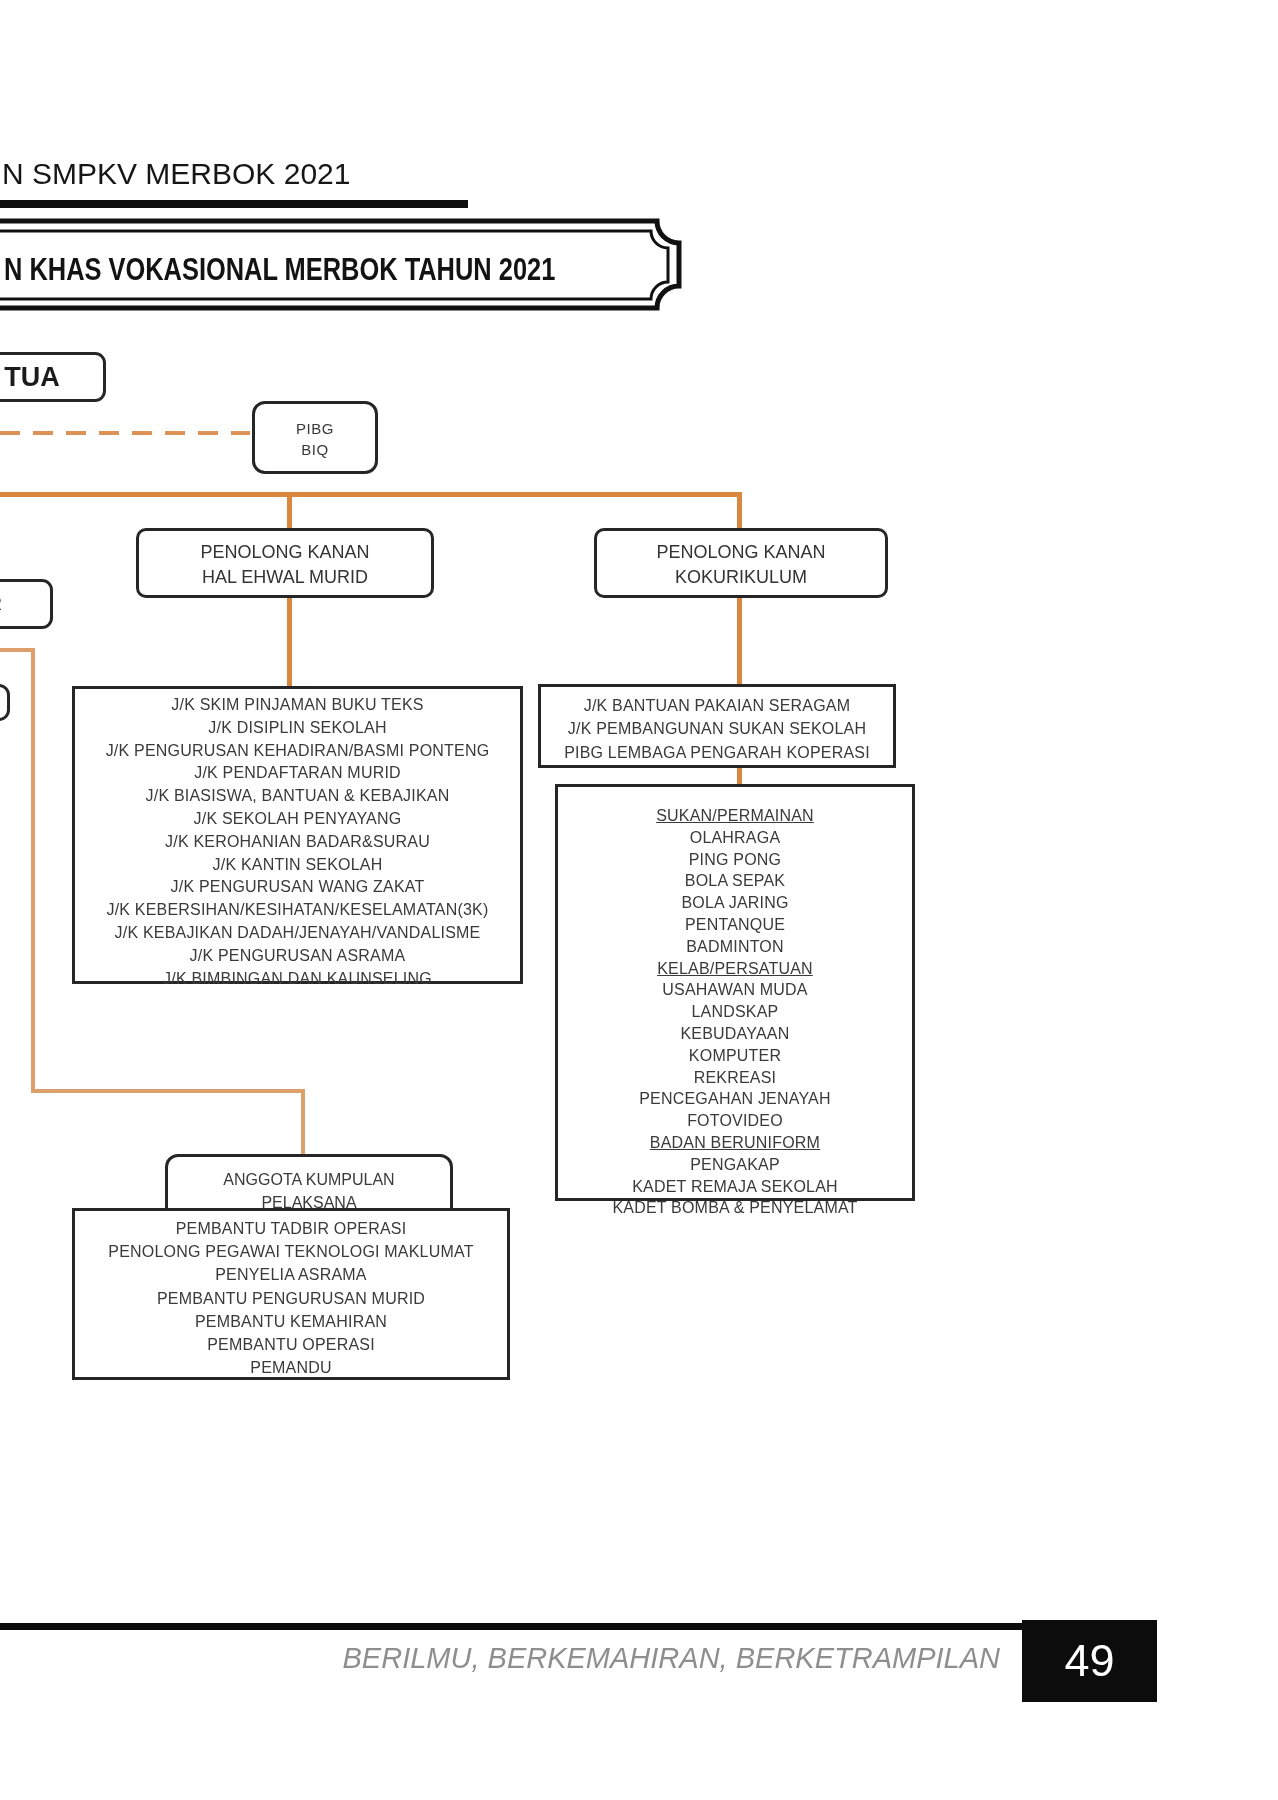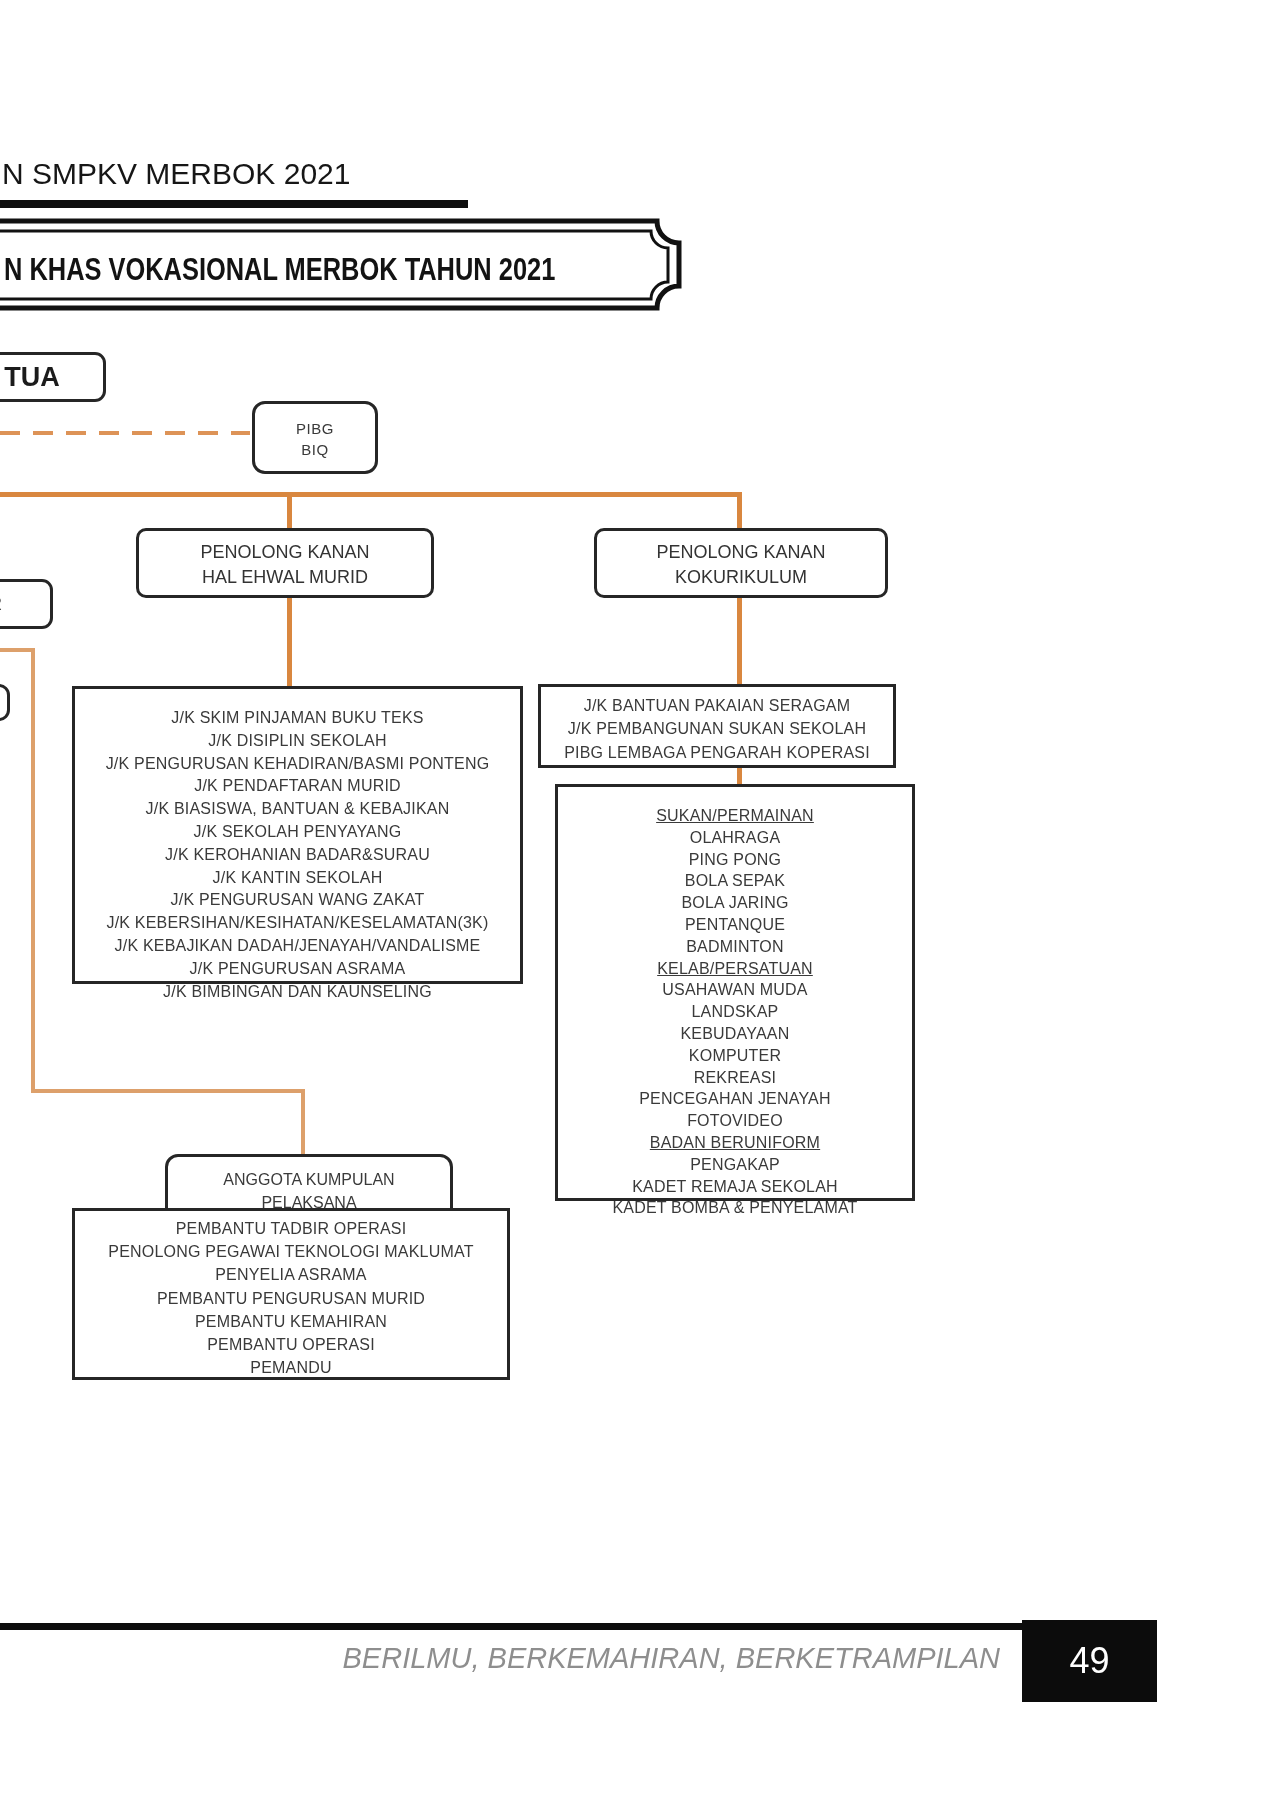--- a/index.html
+++ b/index.html
@@ -35,31 +35,31 @@
   .tua-box{left:-42px;top:321px;width:148px;height:50px;font-size:27px;font-weight:bold;
     color:#1b1b1b;line-height:44px;}
   .pibg-box{left:252px;top:370px;width:126px;height:73px;border-radius:13px;
     font-size:15px;line-height:21px;padding-top:14px;letter-spacing:0.5px;}
   .pk-box{font-size:18px;line-height:25px;padding-top:9px;color:#333333;border-radius:10px;}
   .pk-hem{left:136px;top:497px;width:298px;height:70px;}
   .pk-koko{left:594px;top:497px;width:294px;height:70px;}
   .r-box{left:-62px;top:548px;width:115px;height:50px;font-size:18px;line-height:44px;color:#333;}
   .sliver-box{left:-52px;top:653px;width:62px;height:37px;}
   .list{font-size:16px;letter-spacing:0.2px;}
-  .left-list{left:72px;top:655px;width:451px;height:298px;line-height:22.8px;padding-top:18px;}
+  .left-list{left:72px;top:655px;width:451px;height:298px;line-height:22.8px;padding-top:5px;}
   .right-top{left:538px;top:653px;width:358px;height:84px;line-height:23.3px;padding-top:7px;}
   .right-big{left:555px;top:753px;width:360px;height:417px;line-height:21.8px;padding-top:18px;}
   .akp-box{left:165px;top:1123px;width:288px;height:70px;border-radius:13px;
     font-size:16px;line-height:23px;padding-top:11px;}
   .bottom-list{left:72px;top:1177px;width:438px;height:172px;line-height:23.2px;padding-top:6px;}
   .u{text-decoration:underline;}
   
   .footer-bar{left:0;top:1592px;width:1023px;height:7px;background:#0d0d0d;}
   .page-num-box{left:1022px;top:1589px;width:135px;height:82px;background:#0c0c0c;
-    color:#ffffff;font-size:36px;text-align:center;line-height:82px;z-index:3;}
+    color:#ffffff;font-size:45px;text-align:center;line-height:82px;z-index:3;}
   .footer-motto{left:300px;top:1611px;width:700px;text-align:right;font-size:29px;
     font-style:italic;color:#8e8e8e;white-space:nowrap;}
 </style>
 </head>
 <body>
 
 <div id="page">
 
   <div class="abs header-text">N SMPKV MERBOK 2021</div>
   <div class="abs thick-rule"></div>

